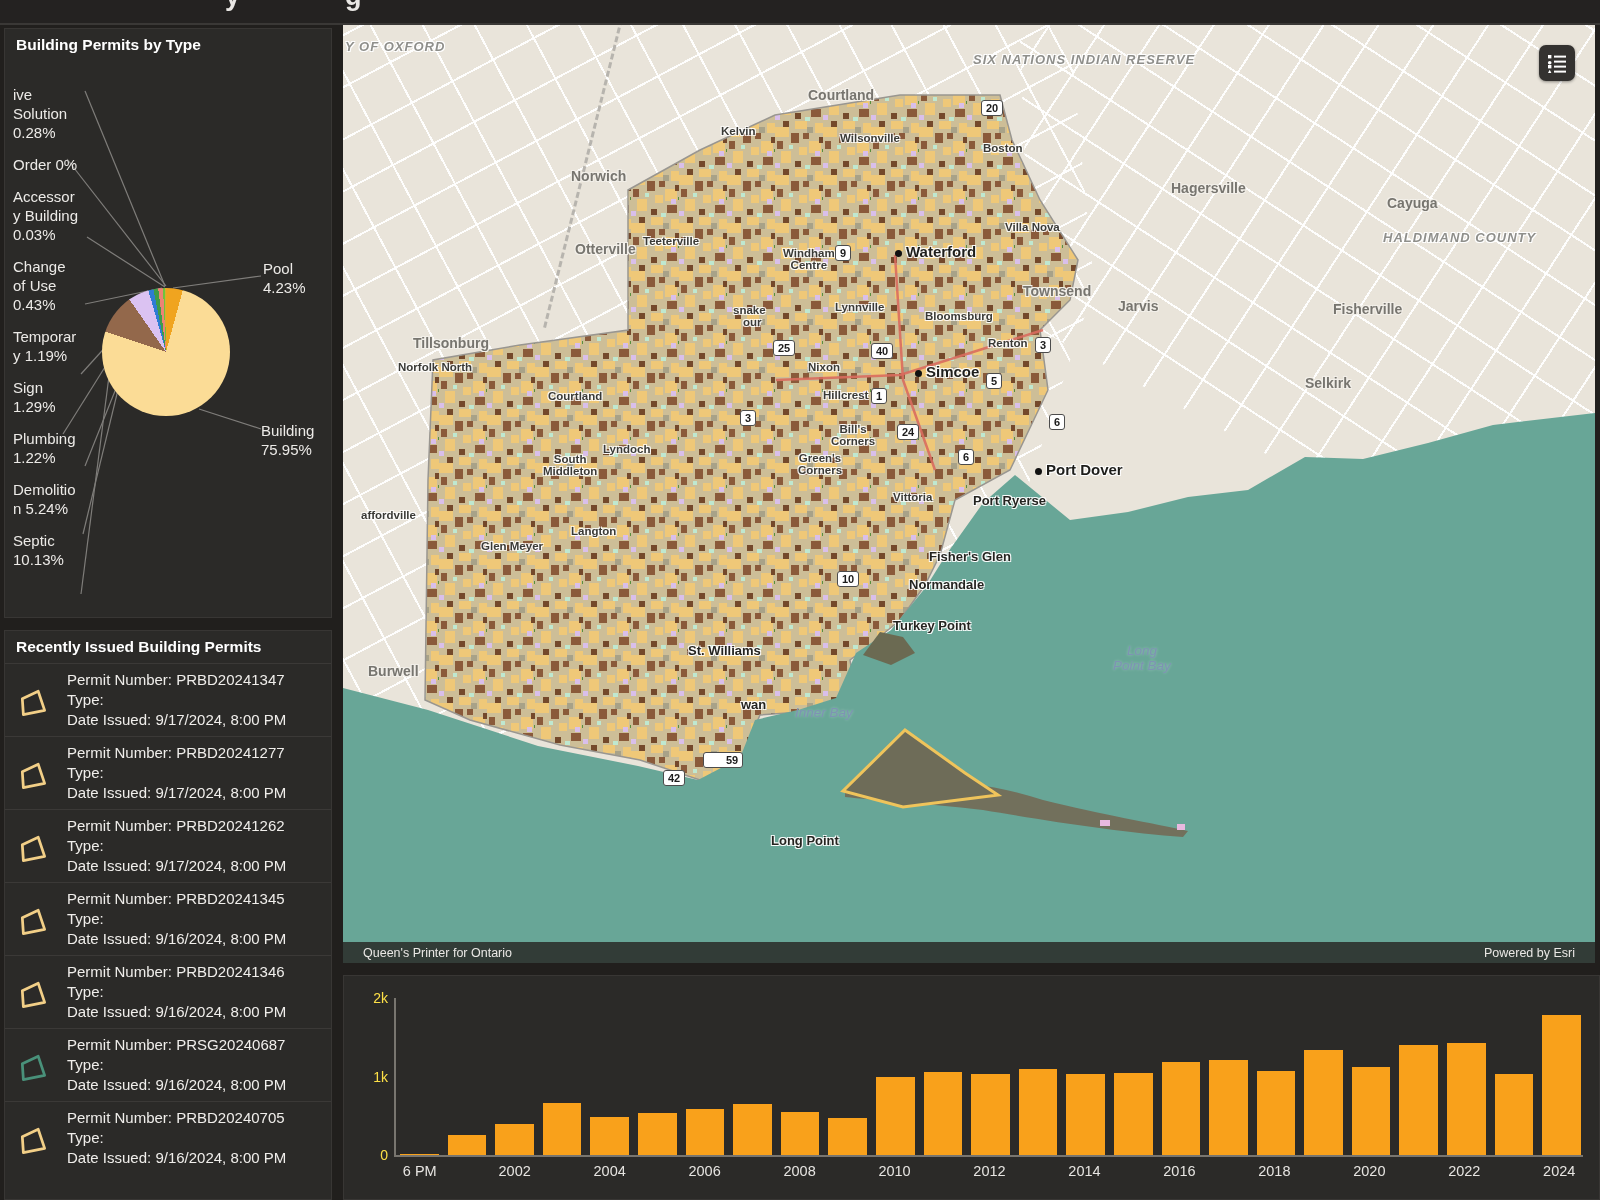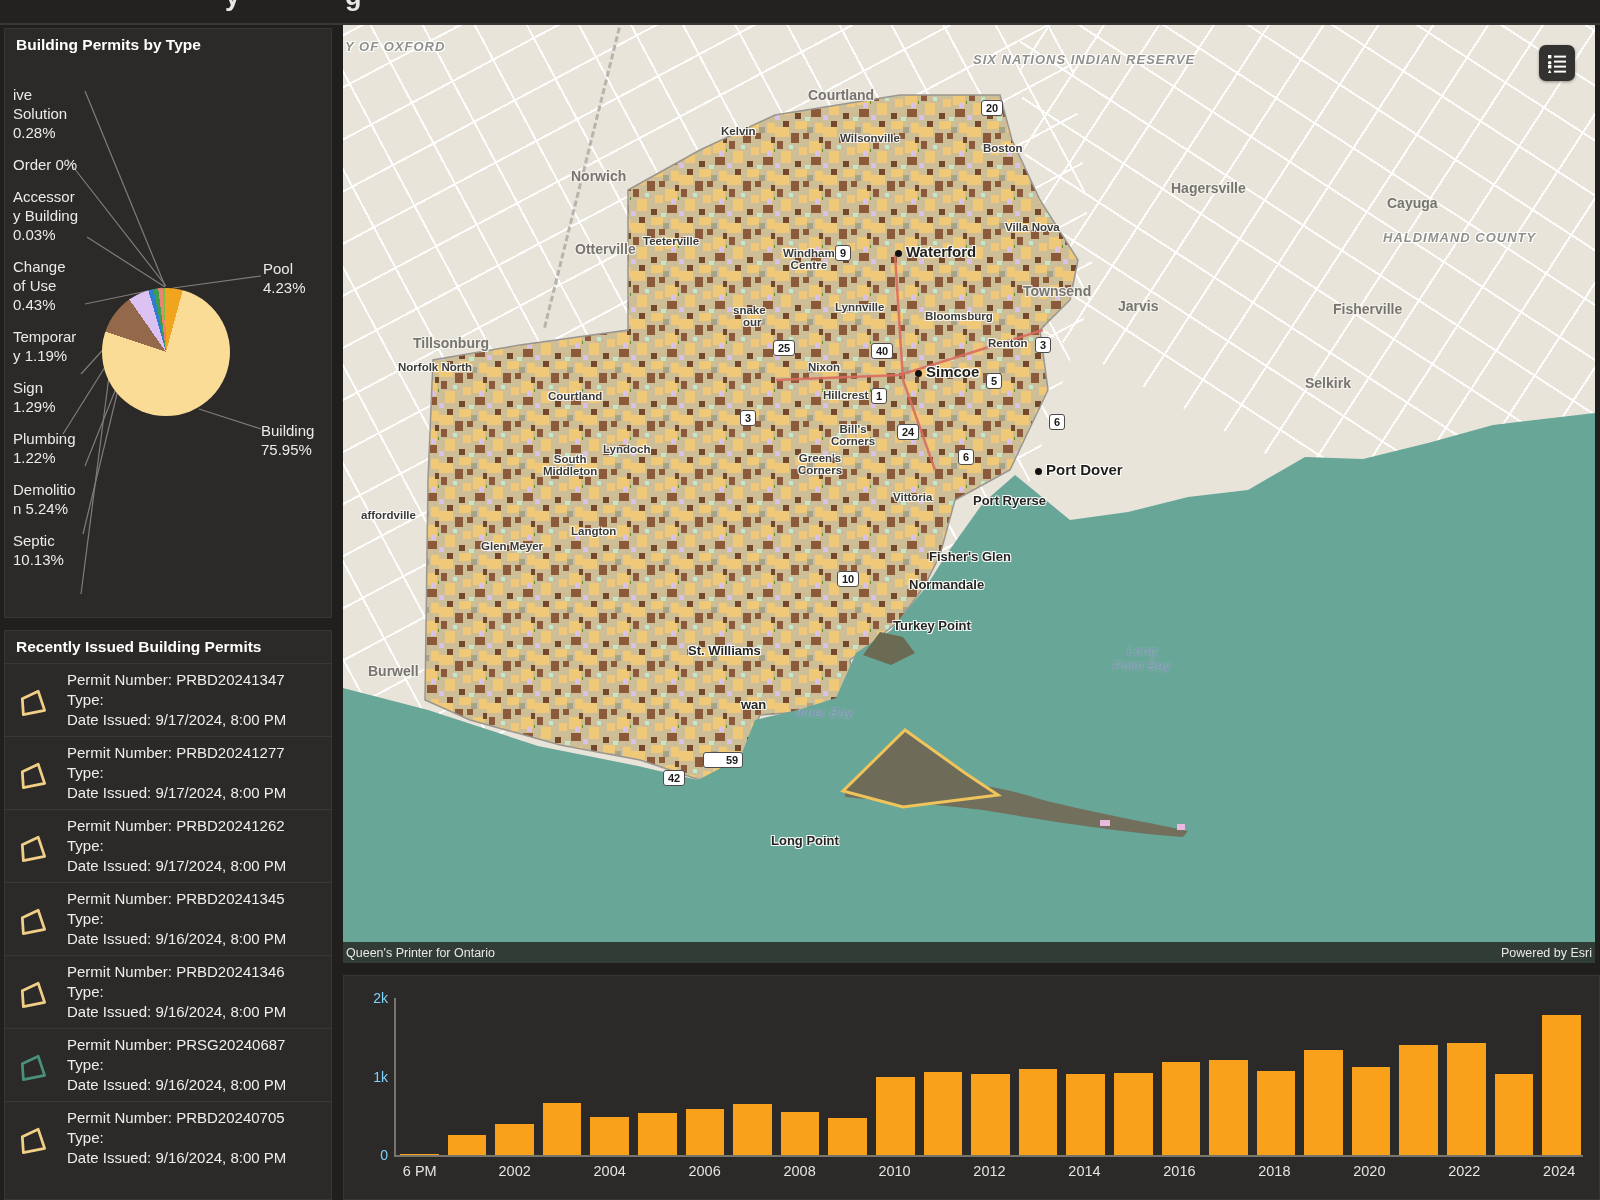--- a/index.html
+++ b/index.html
@@ -46,28 +46,28 @@
   .ml.city{font-size:15px;font-weight:bold;color:#1E1E1B;
     text-shadow:-1px -1px 0 rgba(255,255,255,.9),1px -1px 0 rgba(255,255,255,.9),-1px 1px 0 rgba(255,255,255,.9),1px 1px 0 rgba(255,255,255,.9);}
   .ml.water{font-size:13.5px;font-style:italic;color:#7E93B4;text-align:center;
     text-shadow:0 0 3px rgba(255,255,255,.35);}
   .dot{display:inline-block;width:7px;height:7px;border-radius:50%;background:#111;margin-right:4px;vertical-align:middle;}
   .shield{position:absolute;background:#fff;color:#1c1c1c;border:1.5px solid #4c4c4c;border-radius:3px;
     font-size:11px;font-weight:bold;padding:1px 4px;line-height:12px;}
   #legend-btn{position:absolute;top:20px;right:20px;width:36px;height:36px;background:#343230;border-radius:7px;
     display:flex;align-items:center;justify-content:center;box-shadow:0 1px 3px rgba(0,0,0,.4);cursor:pointer;}
   #map-attrib{position:absolute;left:0;bottom:0;width:100%;height:21px;background:rgba(38,36,34,.82);
-    display:flex;justify-content:space-between;align-items:center;box-sizing:border-box;padding:0 3px;}
+    display:flex;justify-content:space-between;align-items:center;box-sizing:border-box;padding:0 20px;}
   #map-attrib span{font-size:12.5px;color:#EAE8E5;}
   
   #bar-panel{left:343px;top:975px;width:1257px;height:225px;border:1px solid #383634;}
   #plot{position:absolute;left:50px;top:22px;right:16px;bottom:42px;border-left:2px solid #78756F;border-bottom:2px solid #78756F;}
   #bars{position:absolute;left:2px;right:0;top:0;bottom:0;display:flex;align-items:flex-end;gap:9px;padding:0 2px;}
   .bar{flex:1;background:#F9A11B;}
-  .ytick{position:absolute;right:100%;margin-right:8px;font-size:14px;color:#7dd3fc;transform:translateY(-50%);}
+  .ytick{position:absolute;right:100%;margin-right:8px;font-size:14px;color:#fde047;transform:translateY(-50%);}
   .xtick{position:absolute;top:100%;margin-top:8px;font-size:14.5px;color:#E6E4E1;transform:translateX(-50%);}
 </style>
 </head>
 <body>
 
 <div id="header">
   <span class="title-frag" style="left:225px">y</span>
   <span class="title-frag" style="left:345px">g</span>
 </div>
 

